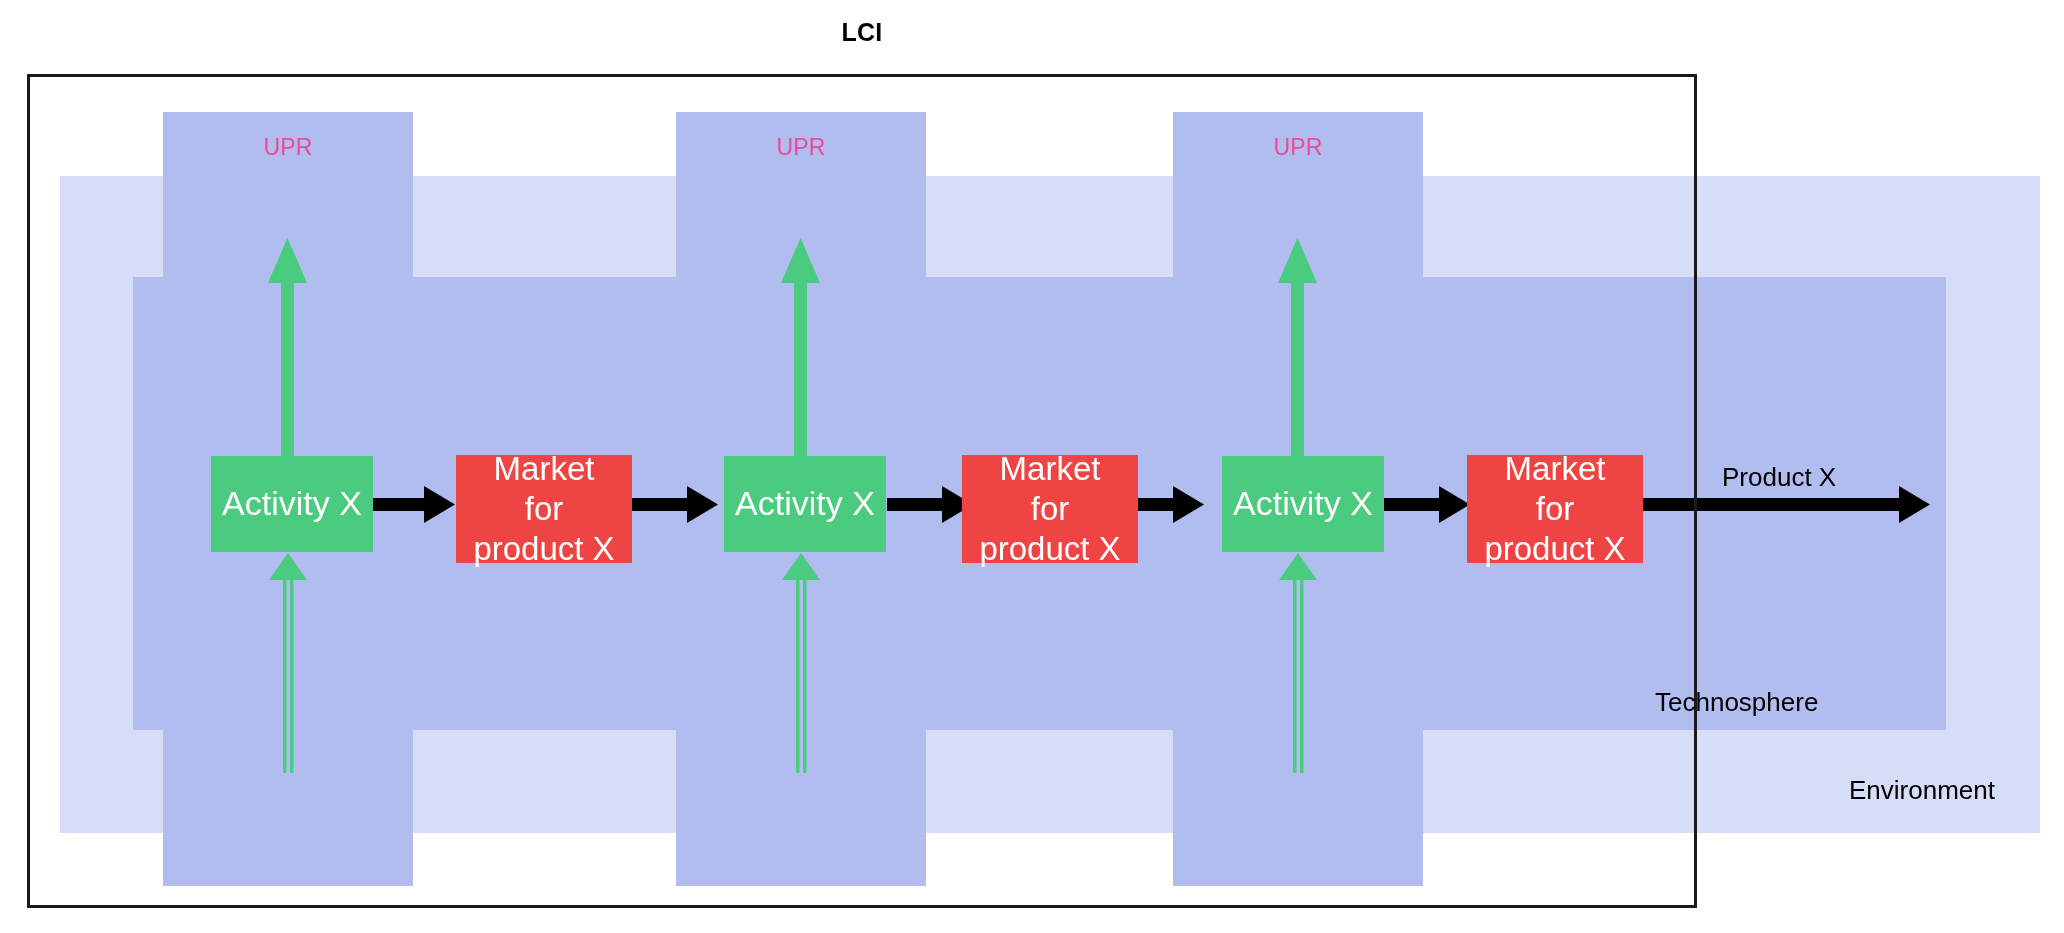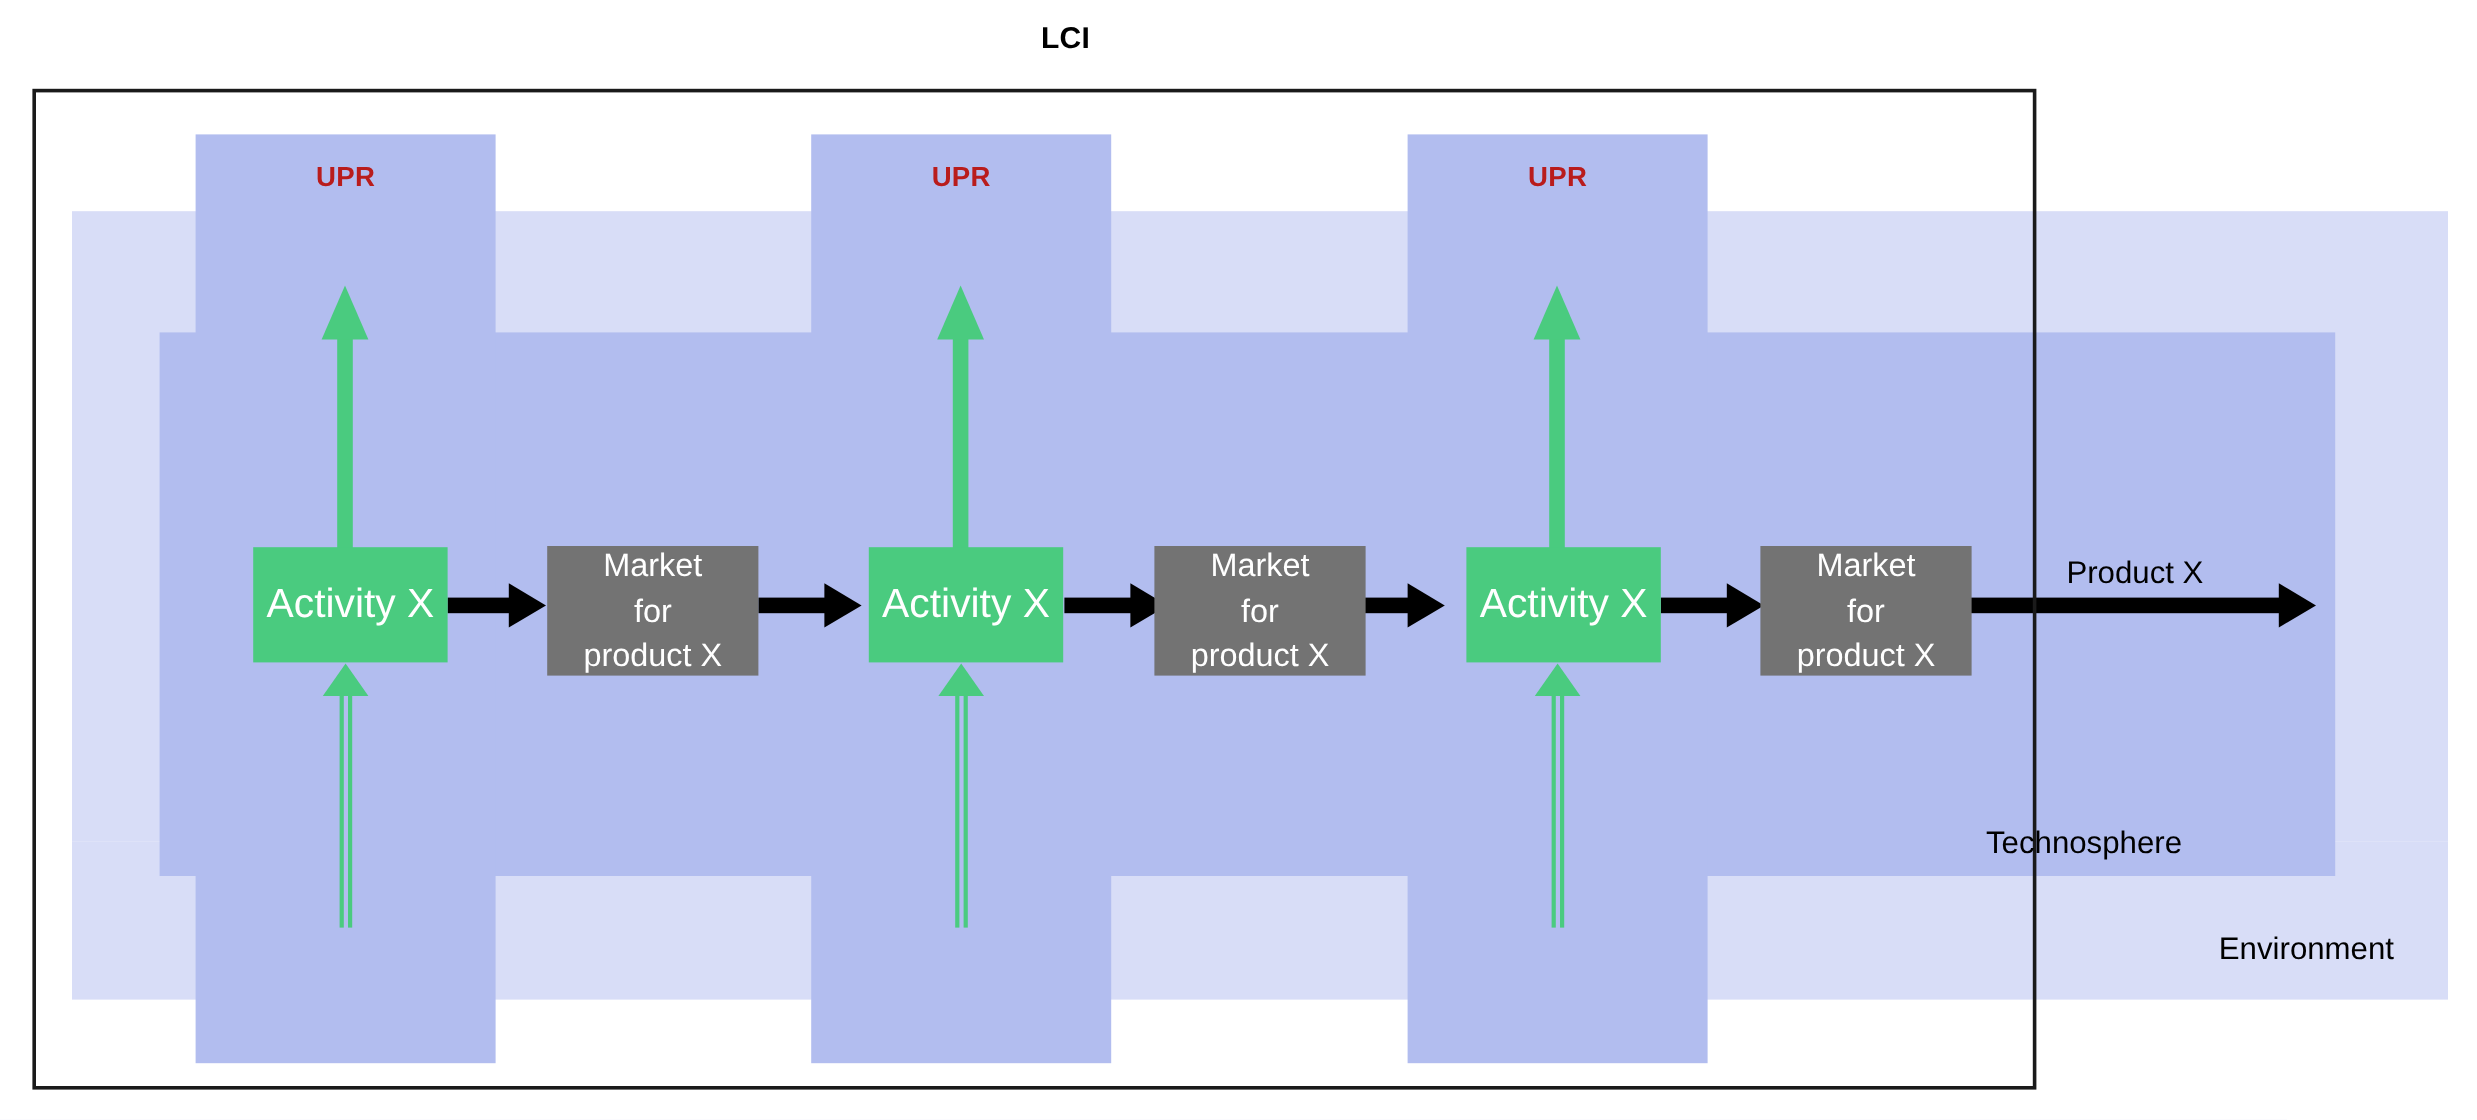--- a/index.html
+++ b/index.html
@@ -47,50 +47,48 @@
   .lci-title {
     position: absolute;
     left: 0;
     top: 18px;
     width: 1724px;
     text-align: center;
     font-size: 25px;
     font-weight: bold;
     color: #000000;
     letter-spacing: 0.3px;
-    margin-left: 26px;
   }
 
   
   .node {
     position: absolute;
     display: flex;
     align-items: center;
     justify-content: center;
     text-align: center;
     color: #ffffff;
     line-height: 1.22;
     box-sizing: border-box;
   }
   .node.activity {
     background: #4ACB7F;
     font-size: 34px;
   }
   .node.market {
-    background: #737373;
-    font-size: 27px;
-    justify-content: space-between;
+    background: #ef4444;
+    font-size: 33px;
   }
 
   
   .upr-label {
     position: absolute;
     font-size: 23px;
-    font-weight: bold;
-    color: #b91c1c;
+    font-weight: normal;
+    color: #ec4899;
     text-align: center;
     letter-spacing: 0.2px;
   }
   .plain-label {
     position: absolute;
     font-size: 26px;
     color: #000000;
     white-space: nowrap;
   }
 

